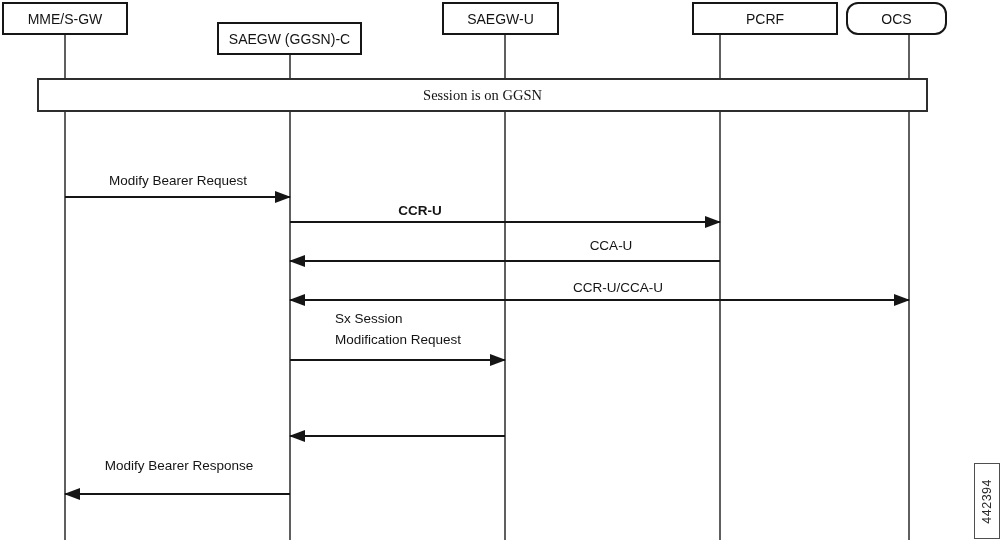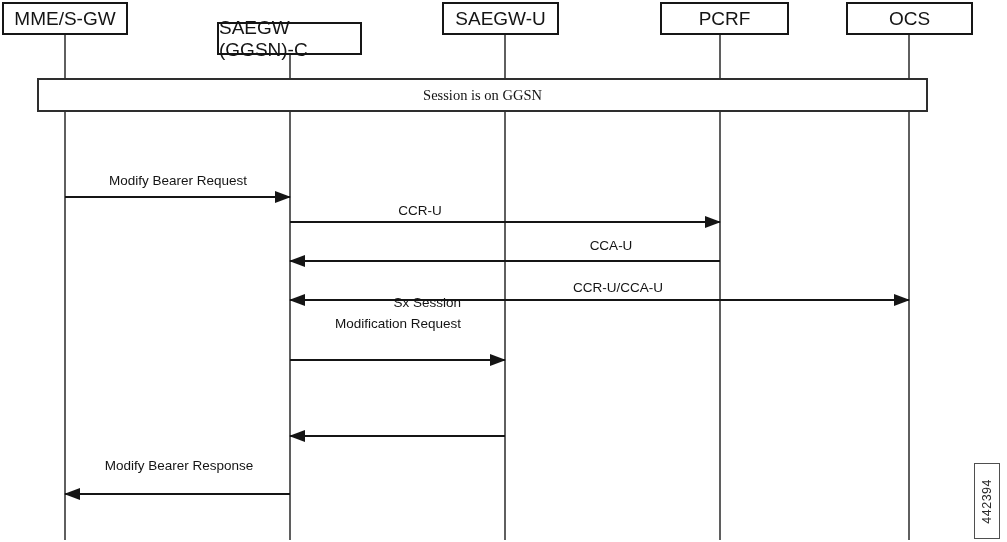--- a/index.html
+++ b/index.html
@@ -9,27 +9,27 @@
     background:#ffffff;
     font-family:"Liberation Sans", sans-serif;
     color:#141414;
     overflow:hidden;
   }
   
   .actor{
     position:absolute;top:2px;height:33px;box-sizing:border-box;
     border:2px solid #161616;background:#ffffff;
     display:flex;align-items:center;justify-content:center;
-    font-size:19px;z-index:3;
+    font-size:14px;z-index:3;
   }
   .a1{left:2px;width:126px;}
   .a2{left:217px;width:145px;margin-top:20px;}
   .a3{left:442px;width:117px;}
-  .a4{left:660px;width:129px;}
-  .a5{left:846px;width:127px;}
+  .a4{left:692px;width:146px;}
+  .a5{left:846px;width:101px;border-radius:12px;}
   
   .lifeline{position:absolute;top:35px;height:505px;width:1.5px;background:#5f5f5f;z-index:0;}
   .x1{left:64px;} .x2{left:289px;} .x3{left:504px;} .x4{left:719px;} .x5{left:908px;}
   
   .banner{
     position:absolute;left:37px;top:78px;width:891px;height:34px;box-sizing:border-box;
     border:2px solid #2e2e2e;background:#ffffff;z-index:2;
     display:flex;align-items:center;justify-content:center;font-size:14.5px;font-family:Liberation Serif, serif;
   }
   
@@ -43,28 +43,28 @@
   .m7{left:65px;top:493px;width:225px;}
   .head-r{position:absolute;right:-1px;top:50%;transform:translateY(-50%);
     width:0;height:0;border-top:6px solid transparent;border-bottom:6px solid transparent;
     border-left:16px solid #151515;}
   .head-l{position:absolute;left:-1px;top:50%;transform:translateY(-50%);
     width:0;height:0;border-top:6px solid transparent;border-bottom:6px solid transparent;
     border-right:16px solid #151515;}
   
   .mlabel{
     position:absolute;transform:translateX(-50%);
-    font-size:13.5px;line-height:21px;text-align:right;
+    font-size:13.5px;line-height:21px;text-align:left;
     white-space:pre-line;z-index:2;color:#141414;
   }
   .l1{left:178px;top:170px;}
-  .l2{left:420px;top:200px;}
+  .l2{left:420px;top:200px;font-weight:bold;}
   .l3{left:611px;top:235px;}
   .l4{left:618px;top:277px;}
-  .l5{left:398px;top:292px;}
+  .l5{left:398px;top:308px;}
   .l6{left:398px;top:383px;}
   .l7{left:179px;top:455px;}
   
   .fignum{
     position:absolute;left:974px;top:463px;width:26px;height:76px;box-sizing:border-box;
     border:1.5px solid #4f4f4f;background:#ffffff;
     display:flex;align-items:center;justify-content:center;z-index:2;
   }
   .fignum span{
     writing-mode:vertical-rl;transform:rotate(180deg);

